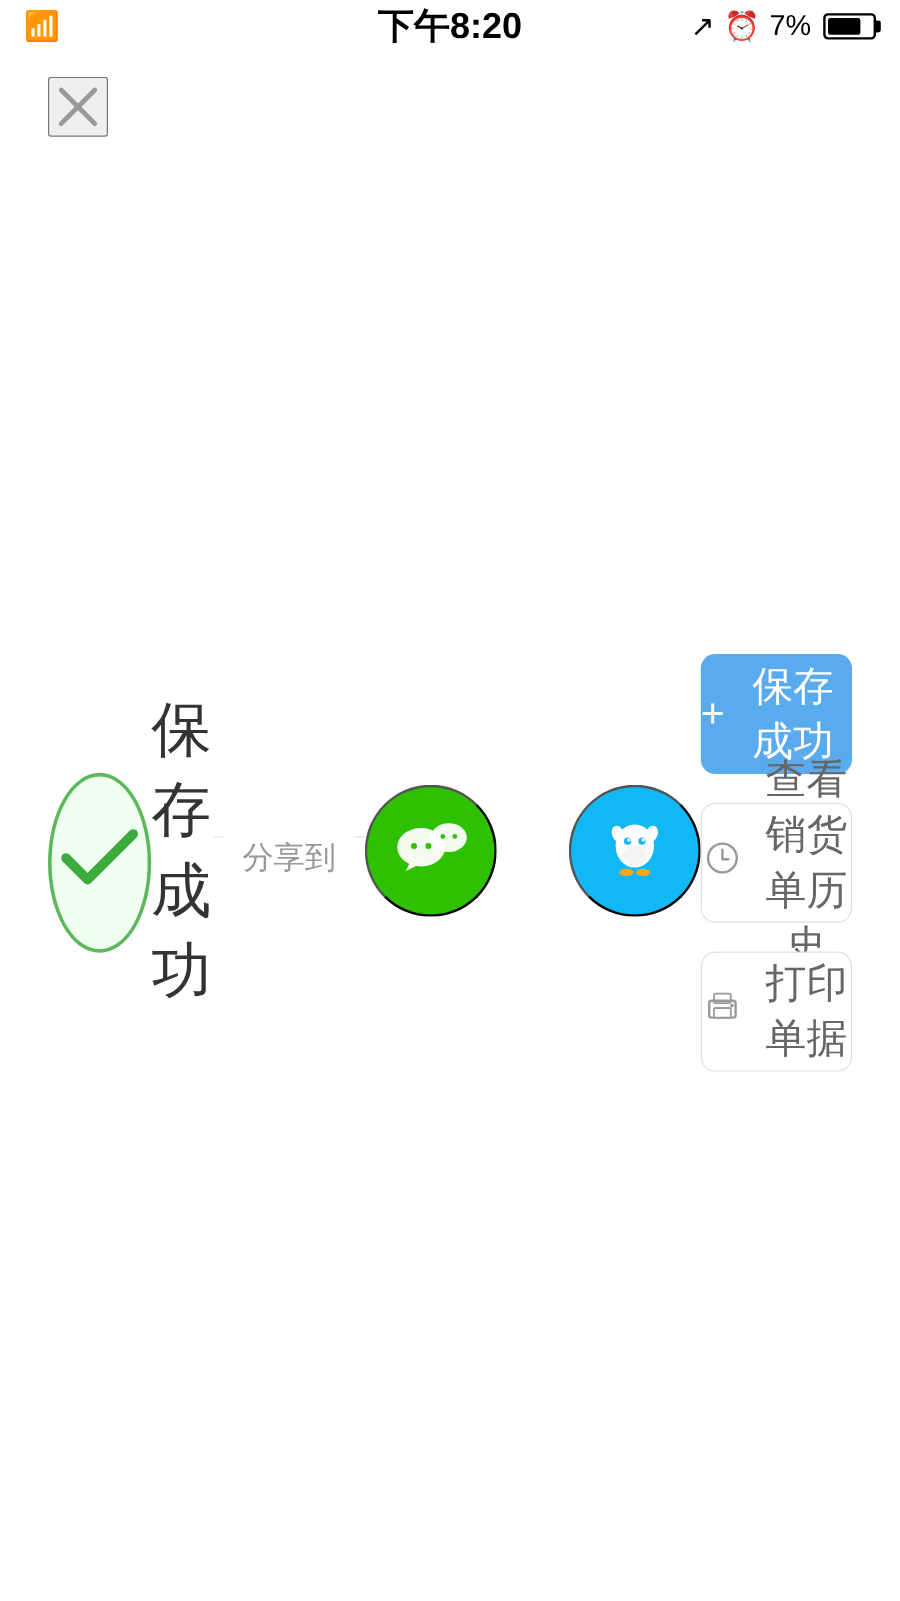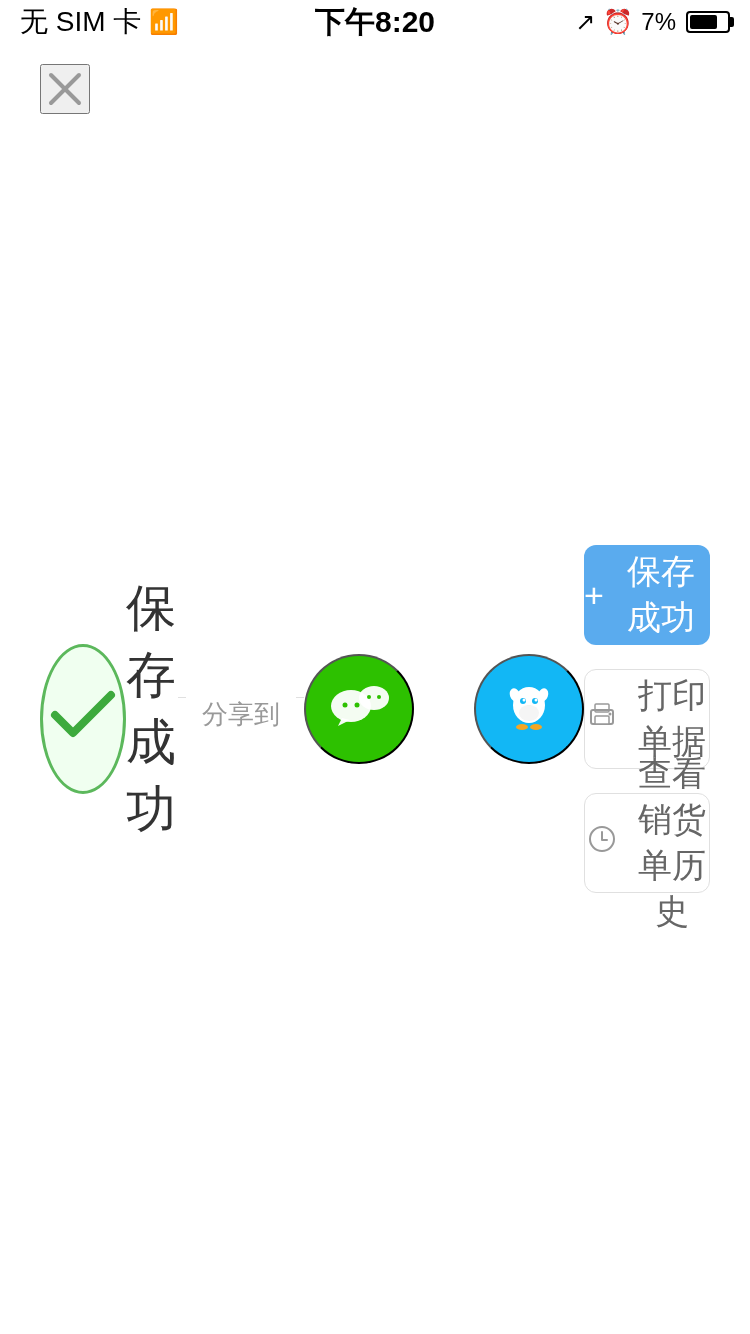--- a/index.html
+++ b/index.html
@@ -215,21 +215,20 @@
       background: #fff;
       color: #666;
       border: 1px solid #E0E0E0;
     }
   </style>
 </head>
 <body>
 
 <div class="status-bar">
   <div class="status-left">
-    <span>无 SIM 卡</span>
     <span class="wifi-icon">📶</span>
   </div>
   <div class="status-center">下午8:20</div>
   <div class="status-right">
     <span>↗</span>
     <span>⏰</span>
     <span>7%</span>
     <span class="battery-bar">
       <span class="battery-fill"></span>
     </span>
@@ -301,38 +300,38 @@
         <ellipse cx="46" cy="18" rx="5" ry="7" fill="white" transform="rotate(20 46 18)"></ellipse>
       </svg>
     </button>
   </div>
 
   <div class="action-buttons">
 
     <button class="action-btn btn-primary">
       <span>+</span>
       <span style="margin-left:-8px;">保存成功</span>
+    </button>
+
+    <button class="action-btn btn-secondary">
+      <span>
+        <svg width="34" height="34" viewBox="0 0 34 34" fill="none" xmlns="http://www.w3.org/2000/svg">
+          <circle cx="17" cy="17" r="12" stroke="#999" stroke-width="2" fill="none"></circle>
+          <polyline points="17,10 17,18 22,18" stroke="#999" stroke-width="2" stroke-linecap="round" stroke-linejoin="round"></polyline>
+        </svg>
+      </span>
+      <span>查看销货单历史</span>
     </button>
 
     <button class="action-btn btn-secondary">
       <span>
         <svg width="34" height="34" viewBox="0 0 34 34" fill="none" xmlns="http://www.w3.org/2000/svg">
           <rect x="6" y="12" width="22" height="14" rx="2" stroke="#999" stroke-width="2" fill="none"></rect>
           <rect x="10" y="18" width="14" height="8" rx="1" fill="#fff" stroke="#999" stroke-width="1.5"></rect>
           <rect x="10" y="6" width="14" height="8" rx="1" stroke="#999" stroke-width="1.5" fill="none"></rect>
           <circle cx="25" cy="16" r="1.5" fill="#999"></circle>
         </svg>
       </span>
       <span>打印单据</span>
     </button>
 
-    <button class="action-btn btn-secondary">
-      <span>
-        <svg width="34" height="34" viewBox="0 0 34 34" fill="none" xmlns="http://www.w3.org/2000/svg">
-          <circle cx="17" cy="17" r="12" stroke="#999" stroke-width="2" fill="none"></circle>
-          <polyline points="17,10 17,18 22,18" stroke="#999" stroke-width="2" stroke-linecap="round" stroke-linejoin="round"></polyline>
-        </svg>
-      </span>
-      <span>查看销货单历史</span>
-    </button>
-
   </div>
 </div>
 
 </body></html>

